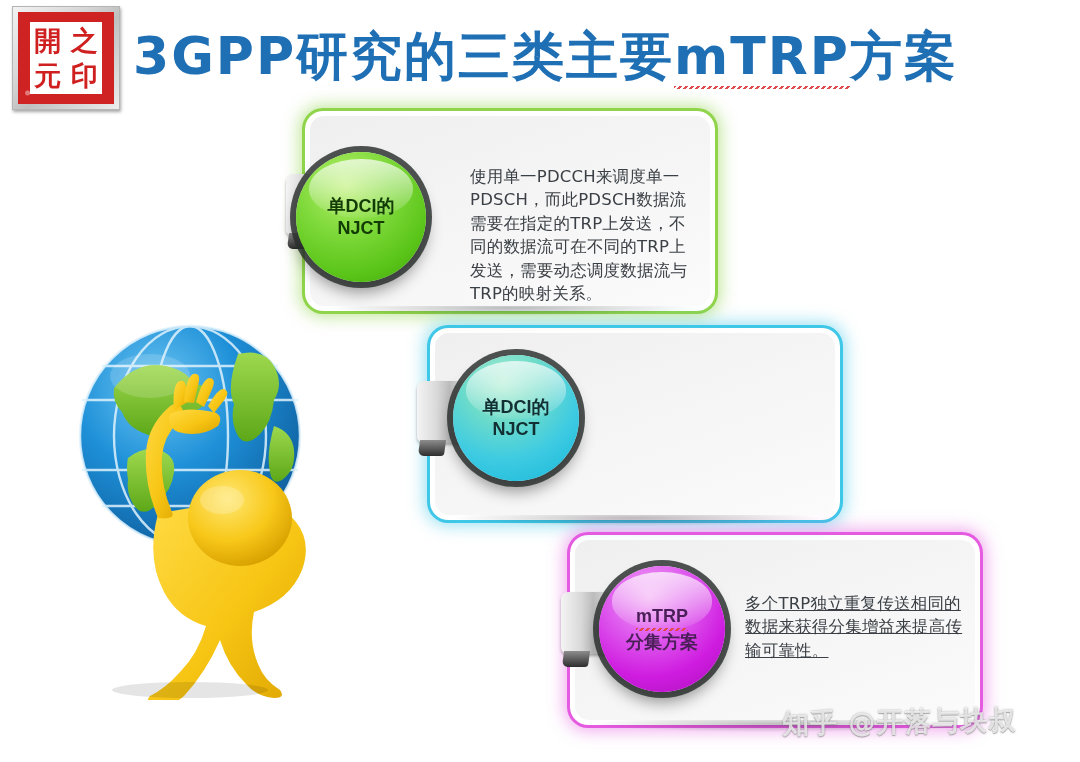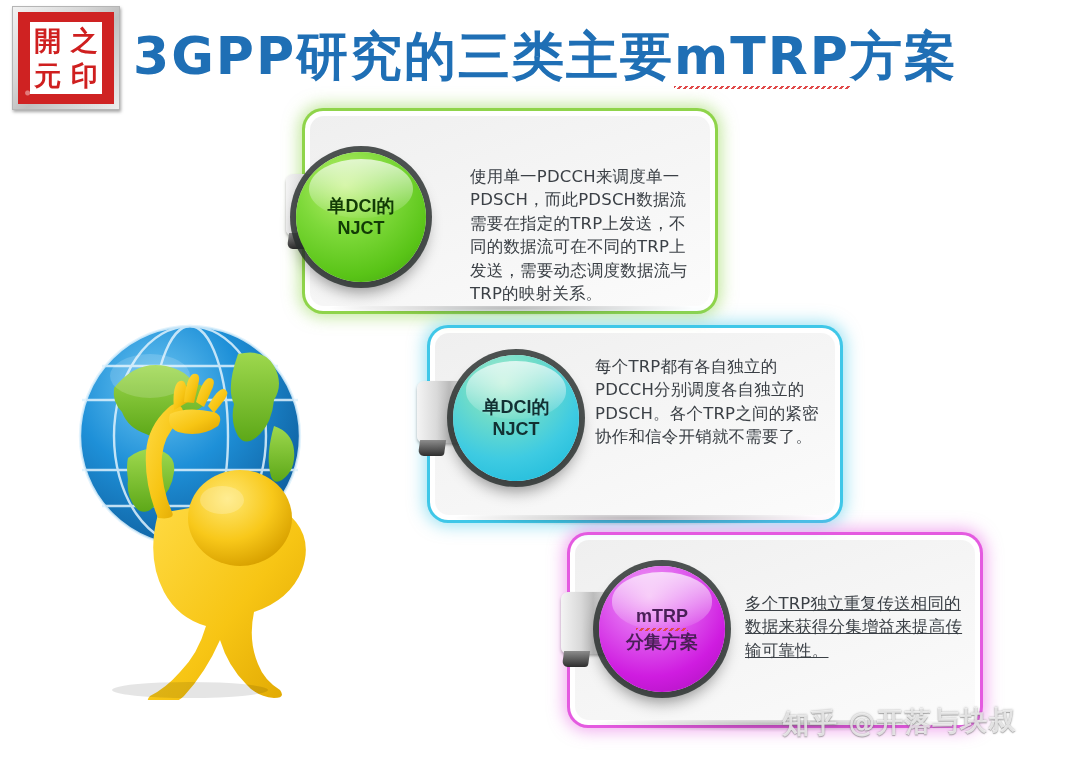--- a/index.html
+++ b/index.html
@@ -255,21 +255,20 @@
   </div>
 
   <div class="card-shadow" style="left:455px;top:510px;width:362px;"></div>
   <div class="card card-2">
     <div class="glow"></div>
     <div class="tab" style="left:-18px;top:48px;"></div>
     <div class="bubble b2">
       <span class="lbl l1">单DCI的</span>
       <span class="lbl l2">NJCT</span>
     </div>
-    <div class="body-text t2">每个TRP都有各自独立的PDCCH分别调度各自独立的PDSCH。各个TRP之间的紧密协作和信令开销就不需要了。</div>
   </div>
 
   <div class="card-shadow" style="left:595px;top:716px;width:362px;"></div>
   <div class="card card-3">
     <div class="glow"></div>
     <div class="tab" style="left:-14px;top:52px;"></div>
     <div class="bubble b3">
       <span class="lbl l1">mTRP</span>
       <span class="lbl l2">分集方案</span>
     </div>

